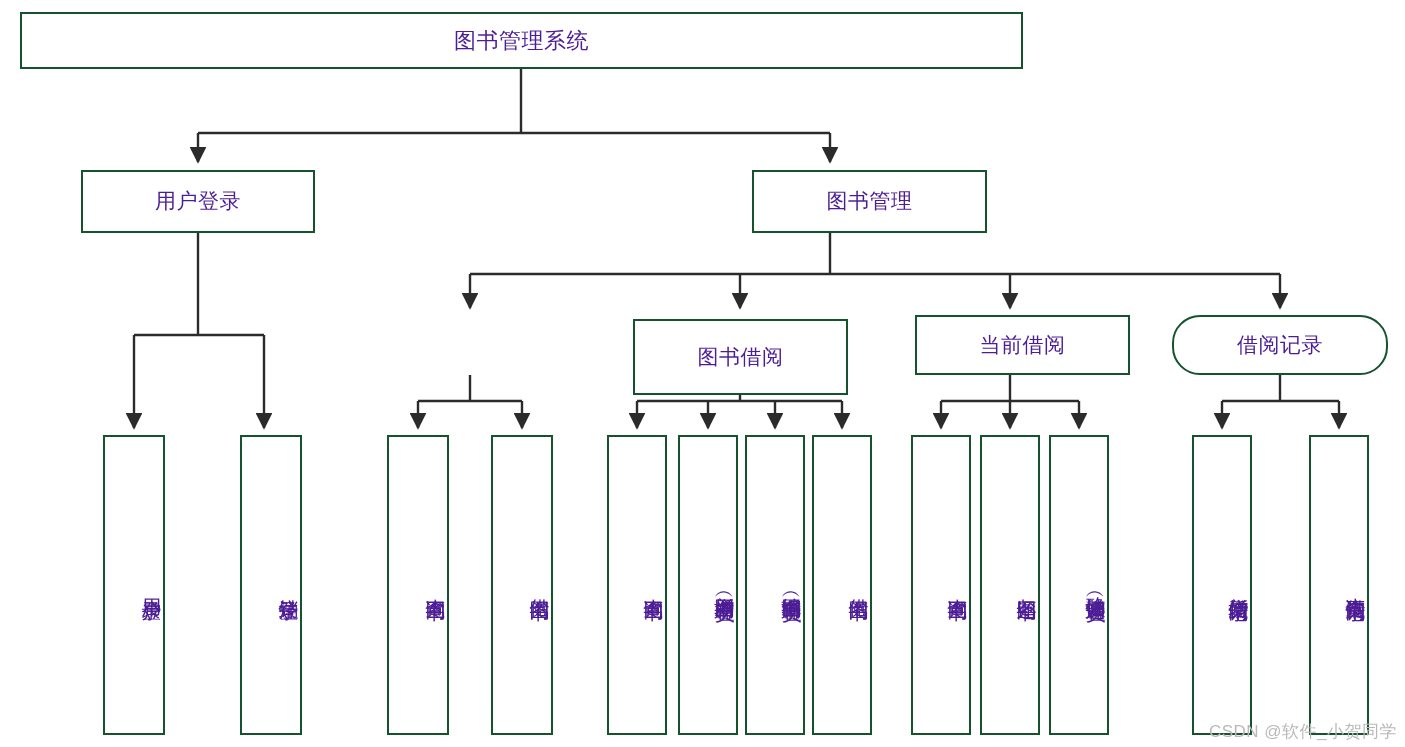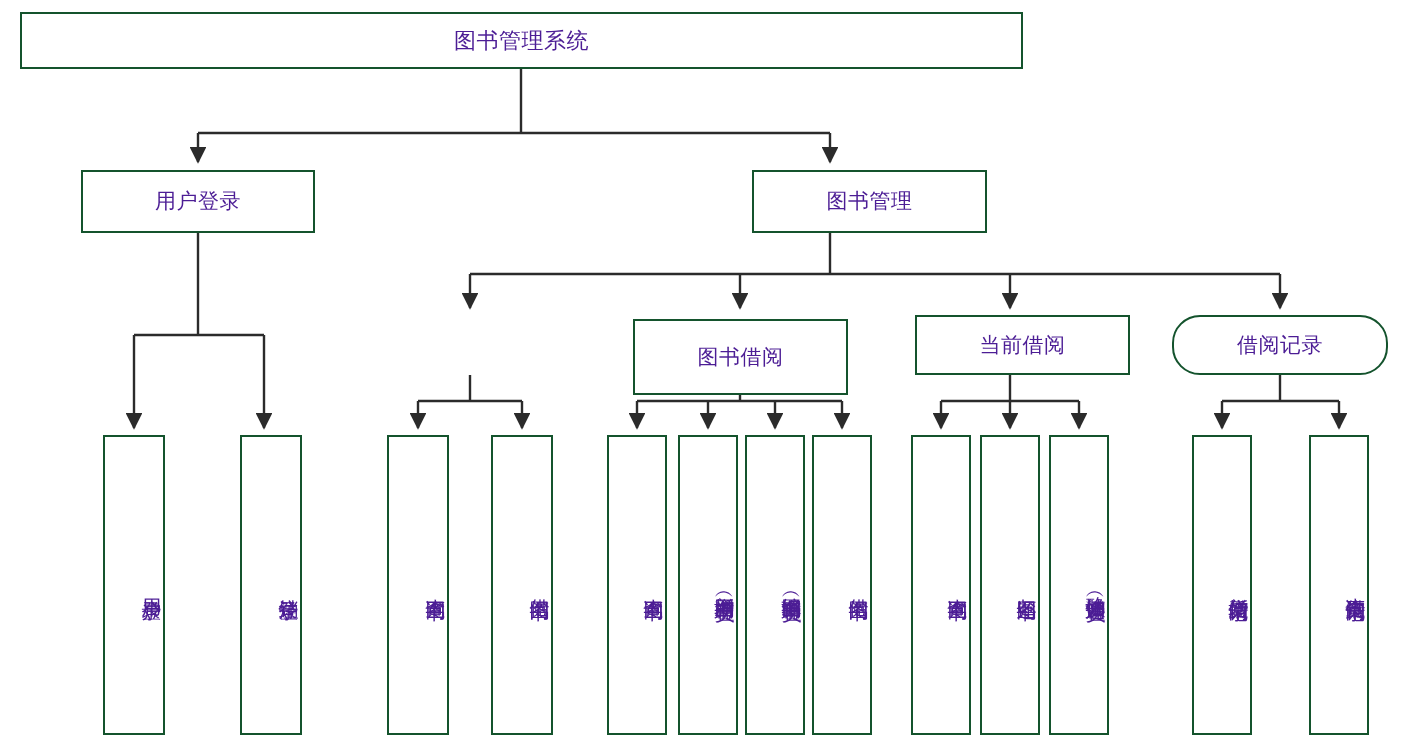--- a/index.html
+++ b/index.html
@@ -181,14 +181,15 @@
     <span class="vlabel">确认归还（管理员）</span>
   </div>
 
   <div class="node vert" style="left:1192px; top:435px; width:60px; height:300px;">
     <span class="vlabel">新增借阅记录</span>
   </div>
   <div class="node vert" style="left:1309px; top:435px; width:60px; height:300px;">
     <span class="vlabel">查询借阅记录</span>
   </div>
 
+  <div class="watermark">CSDN @软件_小贺同学</div>
 
 </div>
 
 </body></html>

